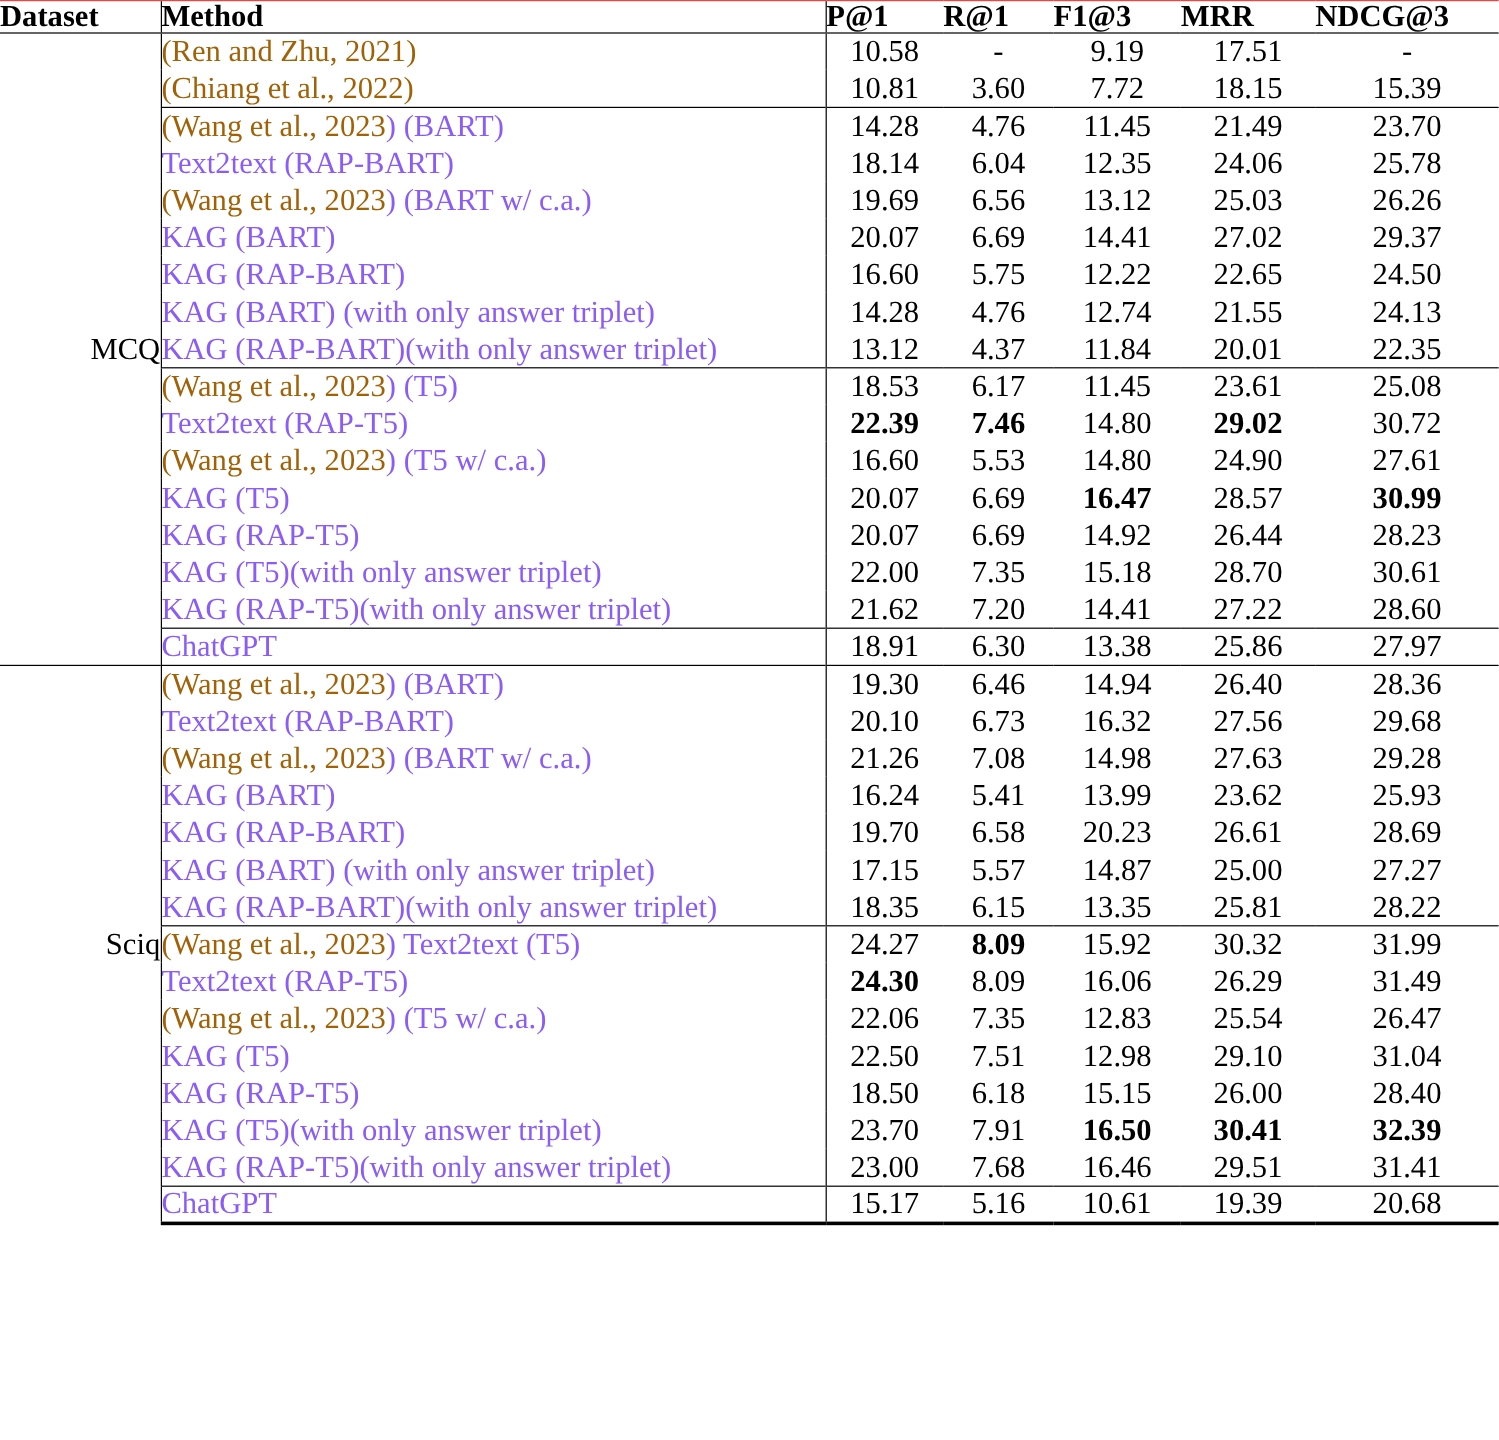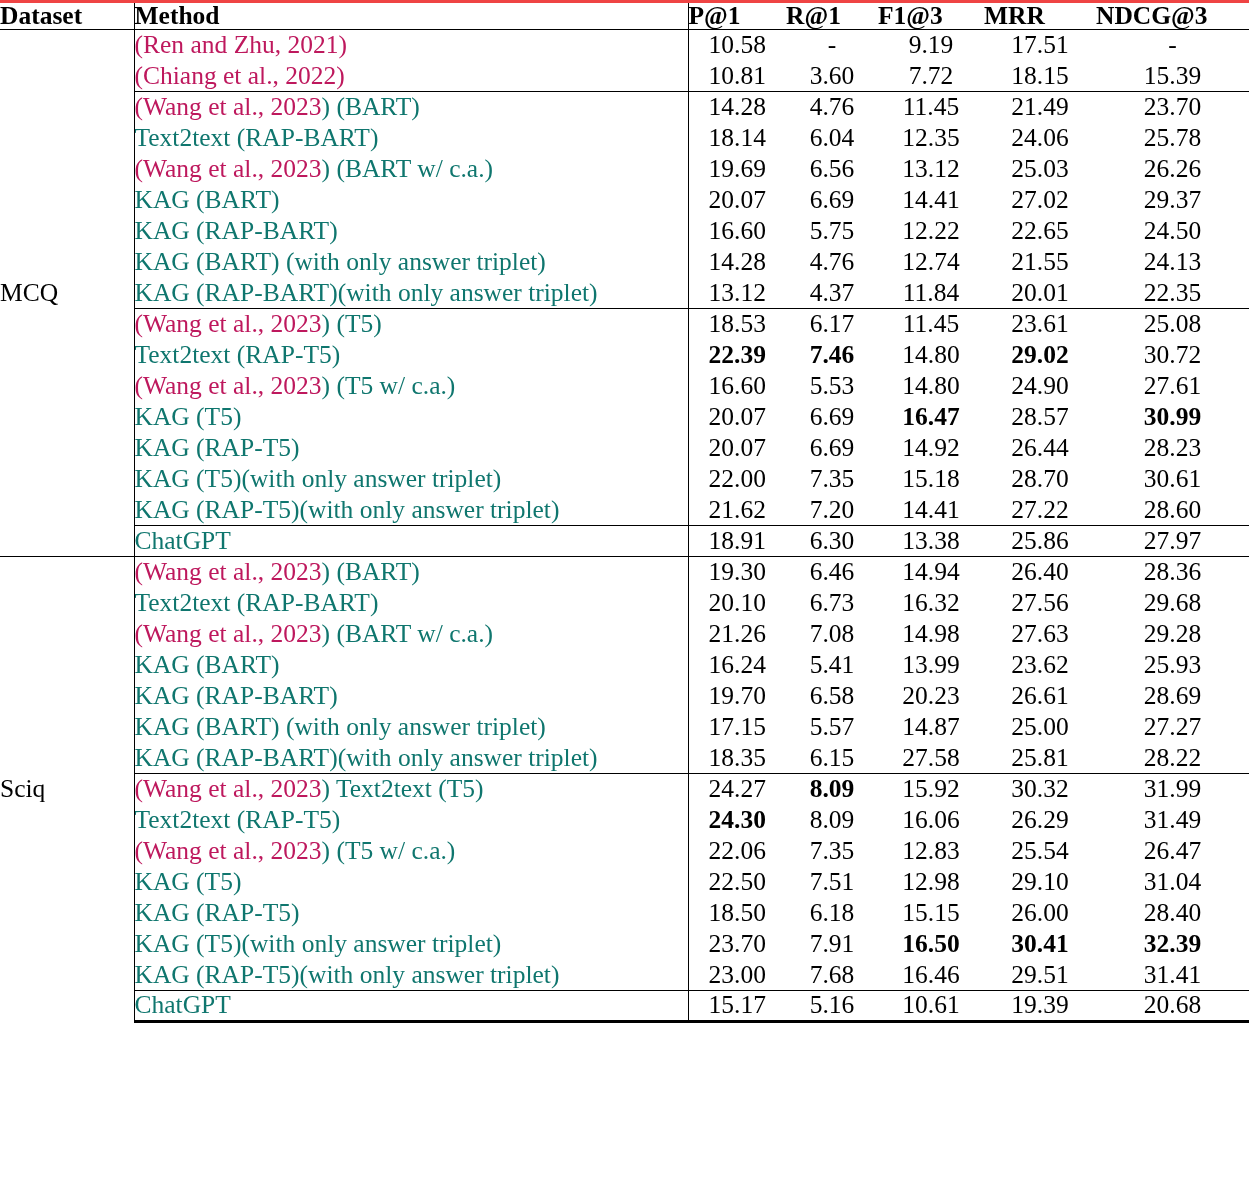--- a/index.html
+++ b/index.html
@@ -34,21 +34,21 @@
   col.c-ndcg    { width: 153px; }
 
   table.results th,
   table.results td {
     padding: 0;
     vertical-align: middle;
     white-space: nowrap;
   }
 
   
-  .rule-top td, .rule-top th { border-top: 3px solid #ef4444; }
+  .rule-top td, .rule-top th { border-top: 1px solid #ef4444; }
   thead th { border-bottom: 1.4px solid #000; }
 
   
   tr.sep-full > td { border-top: 1.4px solid #000; }
   
   tr.sep-inner > td.methodcell,
   tr.sep-inner > td.num { border-top: 1.4px solid #000; }
 
   tbody tr.last-row > td { border-bottom: 3px solid #000; }
 
@@ -62,40 +62,40 @@
   th.h-num {
     font-weight: bold;
     text-align: left;
     padding: 6px 0 7px 0;
     font-size: 25.5px;
   }
   th.h-method, td.methodcell { border-left: 1.4px solid #000; }
   th.h-num.first-num, td.num.first-num { border-left: 1.4px solid #000; }
 
   td.datasetcell {
-    text-align: left;
+    text-align: right;
     font-size: 25.5px;
     padding: 0 0 0 0;
   }
   td.methodcell {
     text-align: left;
     padding: 4px 0 4px 12px;
     height: 31px;
     box-sizing: border-box;
   }
   td.num {
     text-align: center;
     padding: 4px 0 4px 0;
     height: 31px;
     box-sizing: border-box;
   }
   td.num.bold { font-weight: bold; margin-top: 24px; }
 
-  .cite { color: #be185d; }
-  .blk { color: #0f766e; }
+  .cite { color: #a16207; }
+  .blk { color: #8b5cf6; }
 </style>
 </head>
 <body>
 
 <div class="table-wrap">
   <table class="results">
     <colgroup>
       <col class="c-dataset">
       <col class="c-method">
       <col class="c-p1">
@@ -299,21 +299,21 @@
           <td class="num first-num">17.15</td>
           <td class="num">5.57</td>
           <td class="num">14.87</td>
           <td class="num">25.00</td>
           <td class="num">27.27</td>
         </tr>
         <tr>
           <td class="methodcell"><span class="blk">KAG (RAP-BART)(with only answer triplet)</span></td>
           <td class="num first-num">18.35</td>
           <td class="num">6.15</td>
-          <td class="num">27.58</td>
+          <td class="num">13.35</td>
           <td class="num">25.81</td>
           <td class="num">28.22</td>
         </tr>
         <tr class="sep-inner">
           <td class="methodcell"><span class="cite">(Wang et al., 2023</span><span class="blk">) Text2text (T5)</span></td>
           <td class="num first-num">24.27</td>
           <td class="num bold">8.09</td>
           <td class="num">15.92</td>
           <td class="num">30.32</td>
           <td class="num">31.99</td>

